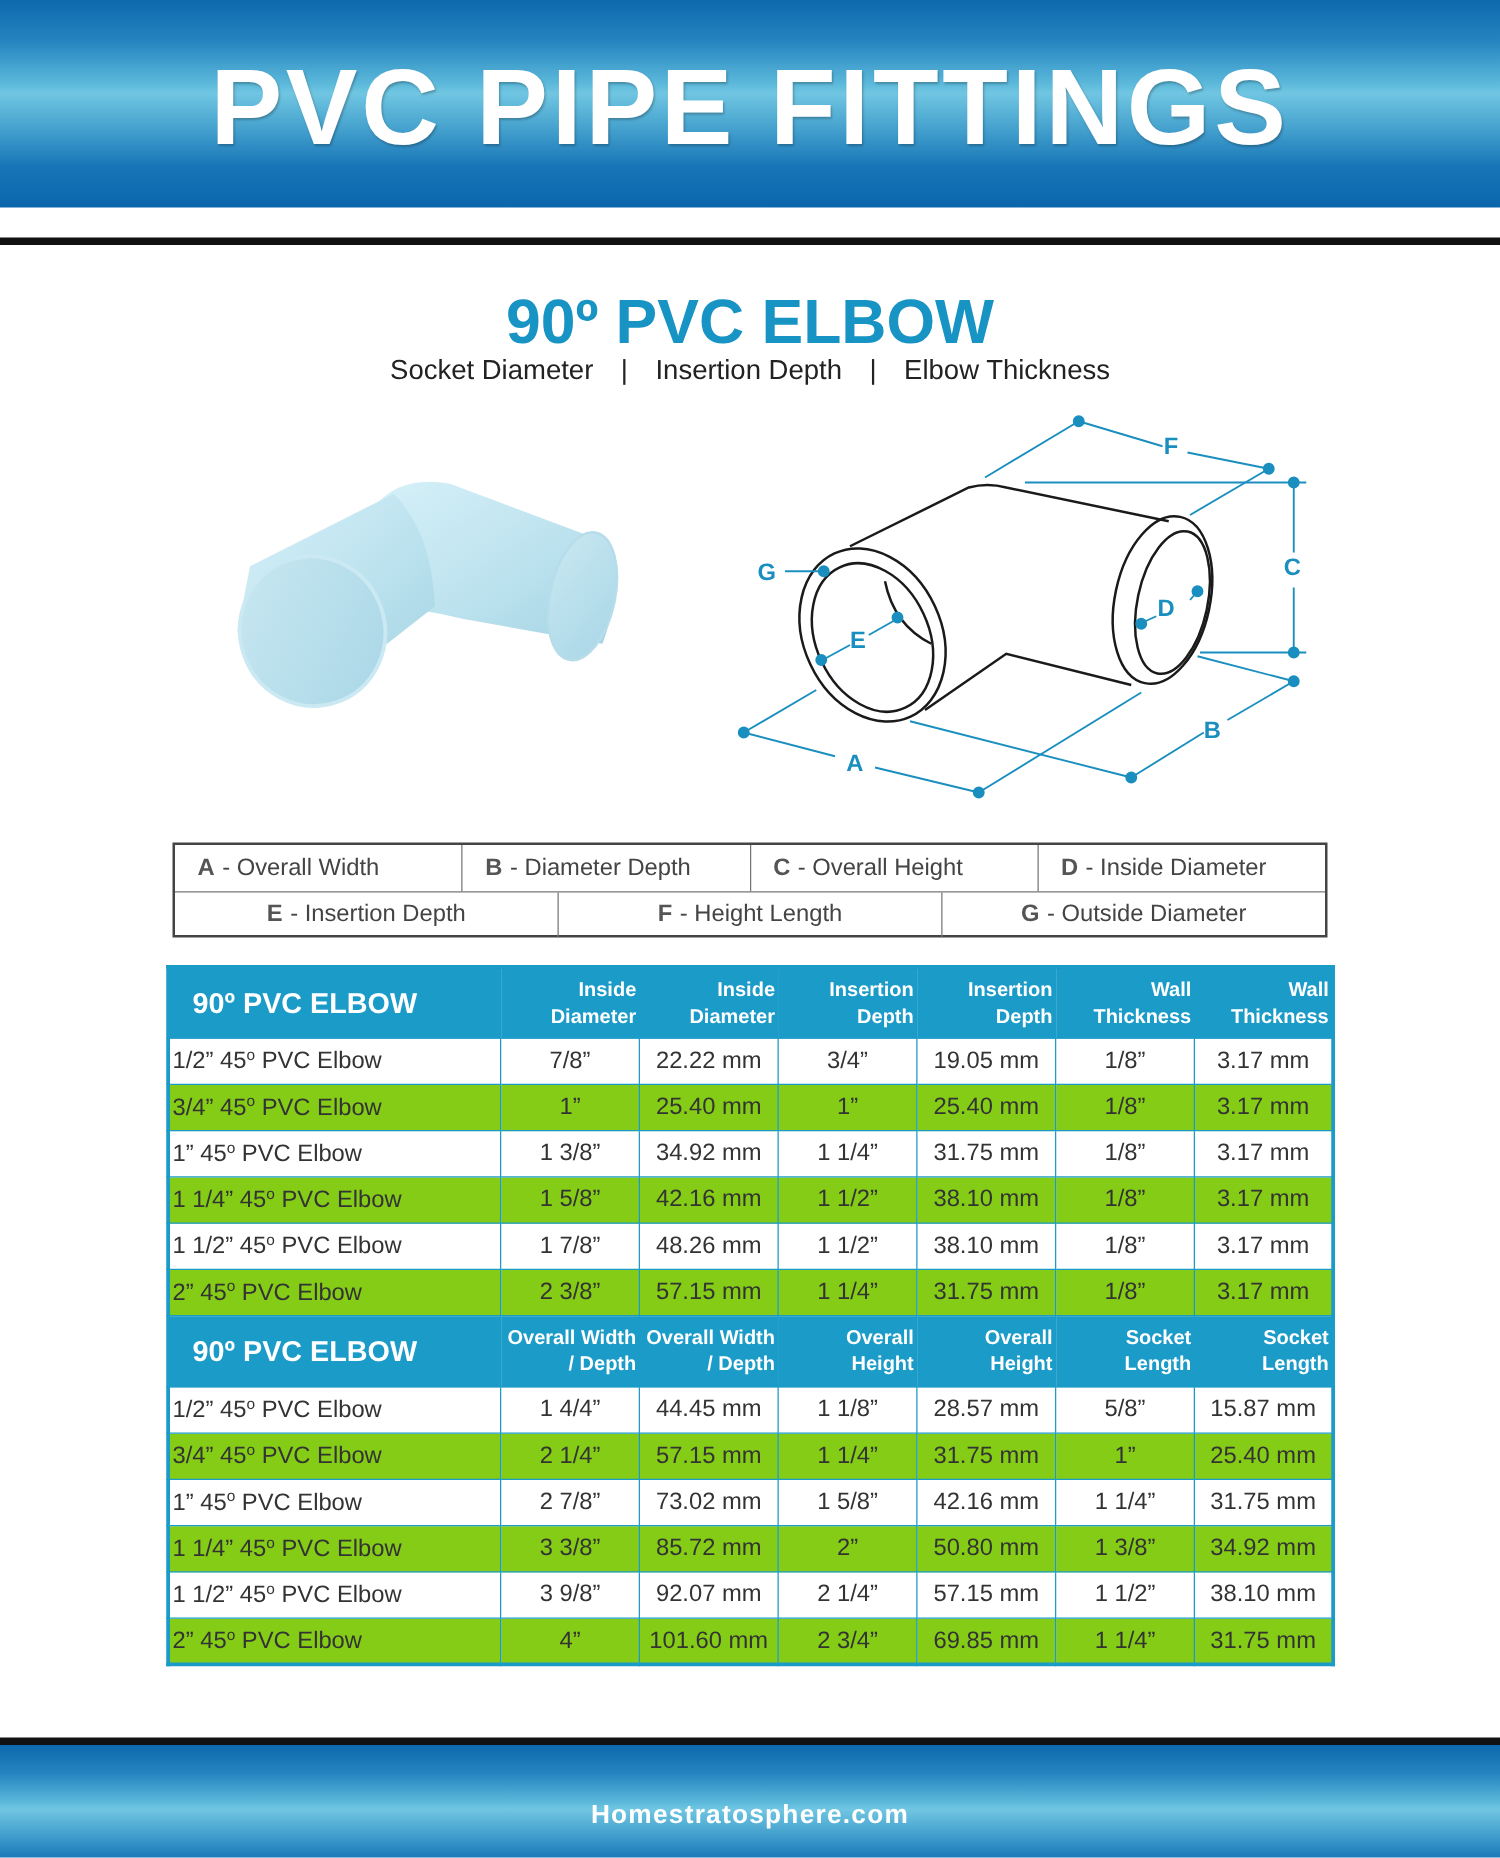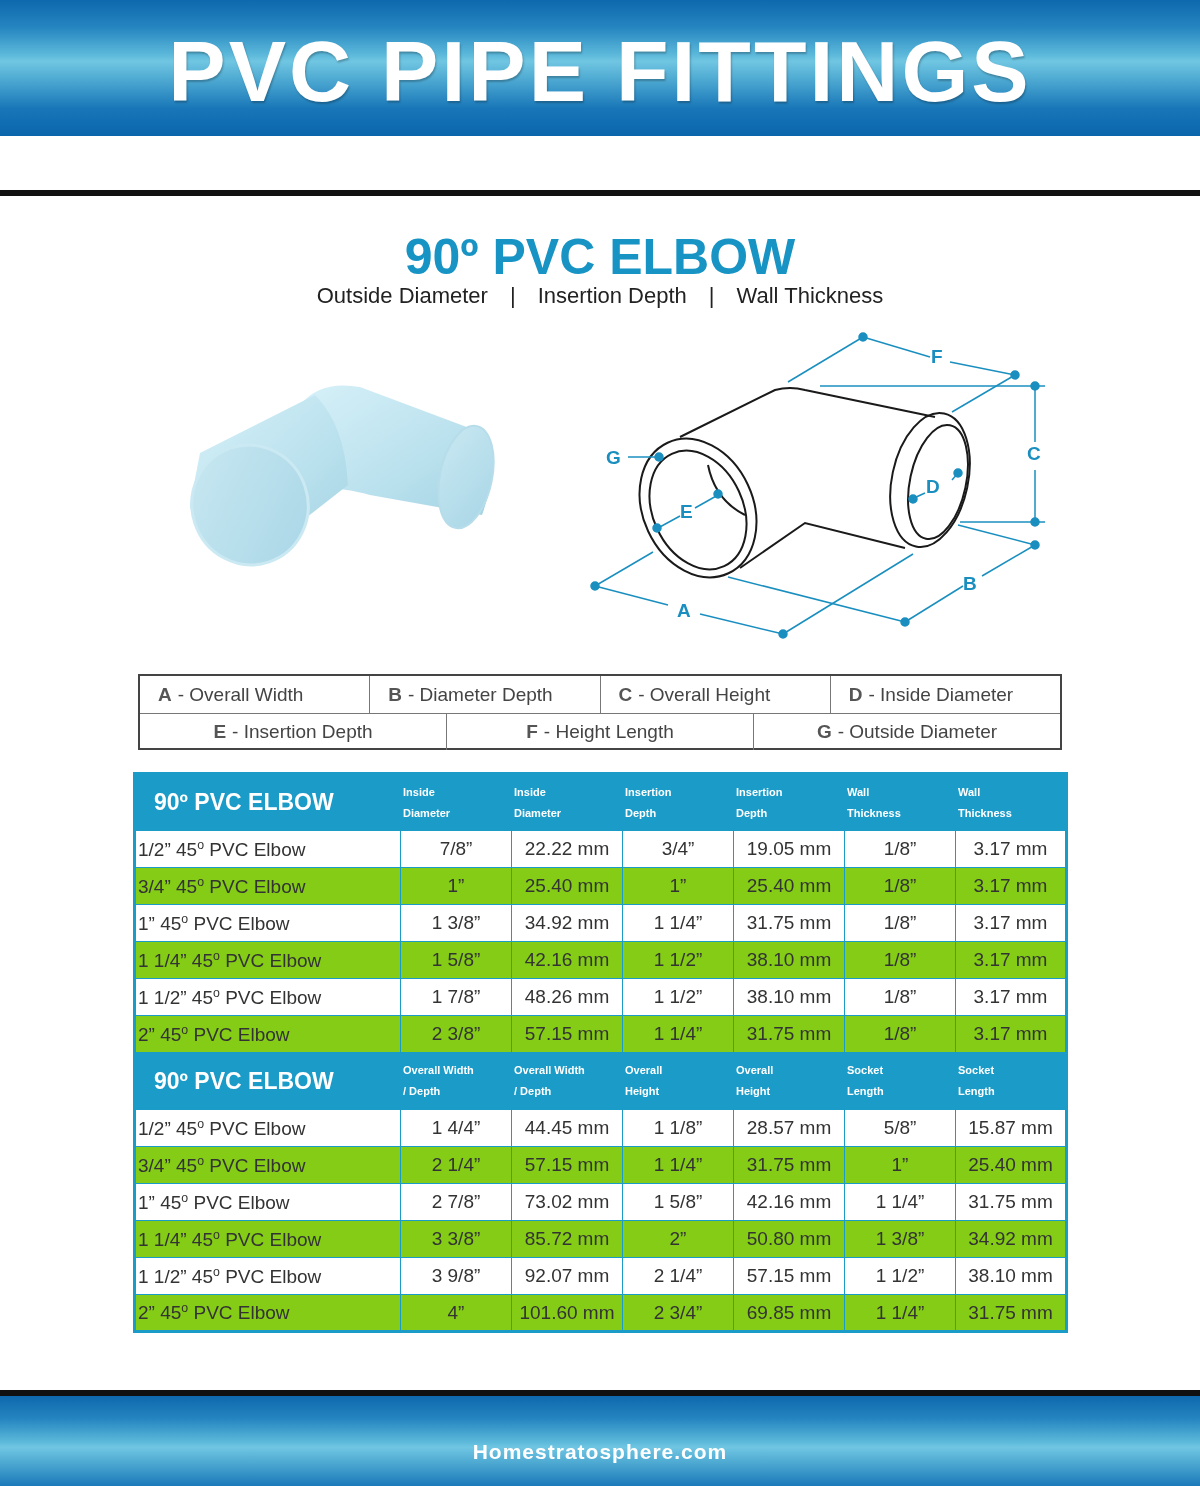--- a/index.html
+++ b/index.html
@@ -4,21 +4,21 @@
 <style>
   * { box-sizing: border-box; margin: 0; padding: 0; }
   html, body { width: 1200px; height: 1486px; background: #ffffff; overflow: hidden; }
   body { font-family: "Liberation Sans", "DejaVu Sans", sans-serif; color: #333; position: relative; }
 
   .banner {
     position: absolute; left: 0; width: 1200px;
     background: linear-gradient(to bottom, #0e68ad 0%, #2585c0 20%, #5bb8da 40%, #70c6e2 45%, #4aa6d0 60%, #1876b8 80%, #0b65ab 100%);
     display: flex; align-items: center; justify-content: center;
   }
-  .banner-top { top: 0; height: 136px; }
+  .banner-top { top: 0; height: 166px; }
   .banner-top-line { position: absolute; left: 0; top: 190px; width: 1200px; height: 6px; background: #111; }
   .banner-title {
     color: #fff; font-weight: bold; font-size: 86px; letter-spacing: 3px;
     text-shadow: 1px 2px 2px rgba(0,0,0,0.25);
     margin-top: 6px;
   }
 
   .banner-bottom-line { position: absolute; left: 0; top: 1390px; width: 1200px; height: 6px; background: #111; }
   .banner-bottom { top: 1396px; height: 114px; }
   .footer-text { color: #fff; font-weight: bold; font-size: 21px; letter-spacing: 1px; margin-top: -2px; }
@@ -49,22 +49,22 @@
   .legend-row.r2 .legend-cell { justify-content: center; }
   .legend-cell + .legend-cell { border-left: 1px solid #777; }
   .legend-key { font-weight: bold; color: #555; margin-right: 6px; }
 
   .spec-table {
     position: absolute; left: 133px; top: 772px; width: 935px;
     border-collapse: collapse; border: 3px solid #1b9bc8;
   }
   .spec-table td, .spec-table th { border: 1px solid #1b9bc8; }
   .spec-table th {
-    background: #1b9bc8; color: #fff; font-weight: bold; font-size: 11px;
-    text-align: left; line-height: 21px; height: 57px; padding: 0 2px;
+    background: #1b9bc8; color: #fff; font-weight: bold; font-size: 16px;
+    text-align: right; line-height: 21px; height: 57px; padding: 0 2px;
   }
   .spec-table th.title-cell { font-size: 23px; text-align: left; padding-left: 18px; width: 266px; }
   .spec-table td {
     font-size: 19px; color: #333; text-align: center; height: 37px; padding: 0 2px;
   }
   .spec-table td.name-cell { text-align: left; }
   .spec-table tr.odd td { background: #ffffff; }
   .spec-table tr.even td { background: #84cc16; }
   .spec-table .col { width: 111px; }
   sup { font-size: 0.65em; vertical-align: 0.55em; }
@@ -72,21 +72,21 @@
 </head>
 <body>
 
 <div class="banner banner-top">
   <h1 class="banner-title">PVC PIPE FITTINGS</h1>
 </div>
 <div class="banner-top-line"></div>
 
 <h2 class="section-title">90º PVC ELBOW</h2>
 <div class="subtitle">
-  <span>Outside Diameter</span><span class="sep">|</span><span>Insertion Depth</span><span class="sep">|</span><span>Wall Thickness</span>
+  <span>Socket Diameter</span><span class="sep">|</span><span>Insertion Depth</span><span class="sep">|</span><span>Elbow Thickness</span>
 </div>
 
 <svg class="photo" viewBox="0 0 340 215">
   <defs>
     <linearGradient id="bodyG" x1="0" y1="0" x2="1" y2="1">
       <stop offset="0" stop-color="#d6f0f8"></stop>
       <stop offset="0.5" stop-color="#bfe4f0"></stop>
       <stop offset="1" stop-color="#a4d3e3"></stop>
     </linearGradient>
     <linearGradient id="faceG" x1="0" y1="0" x2="1" y2="1">

